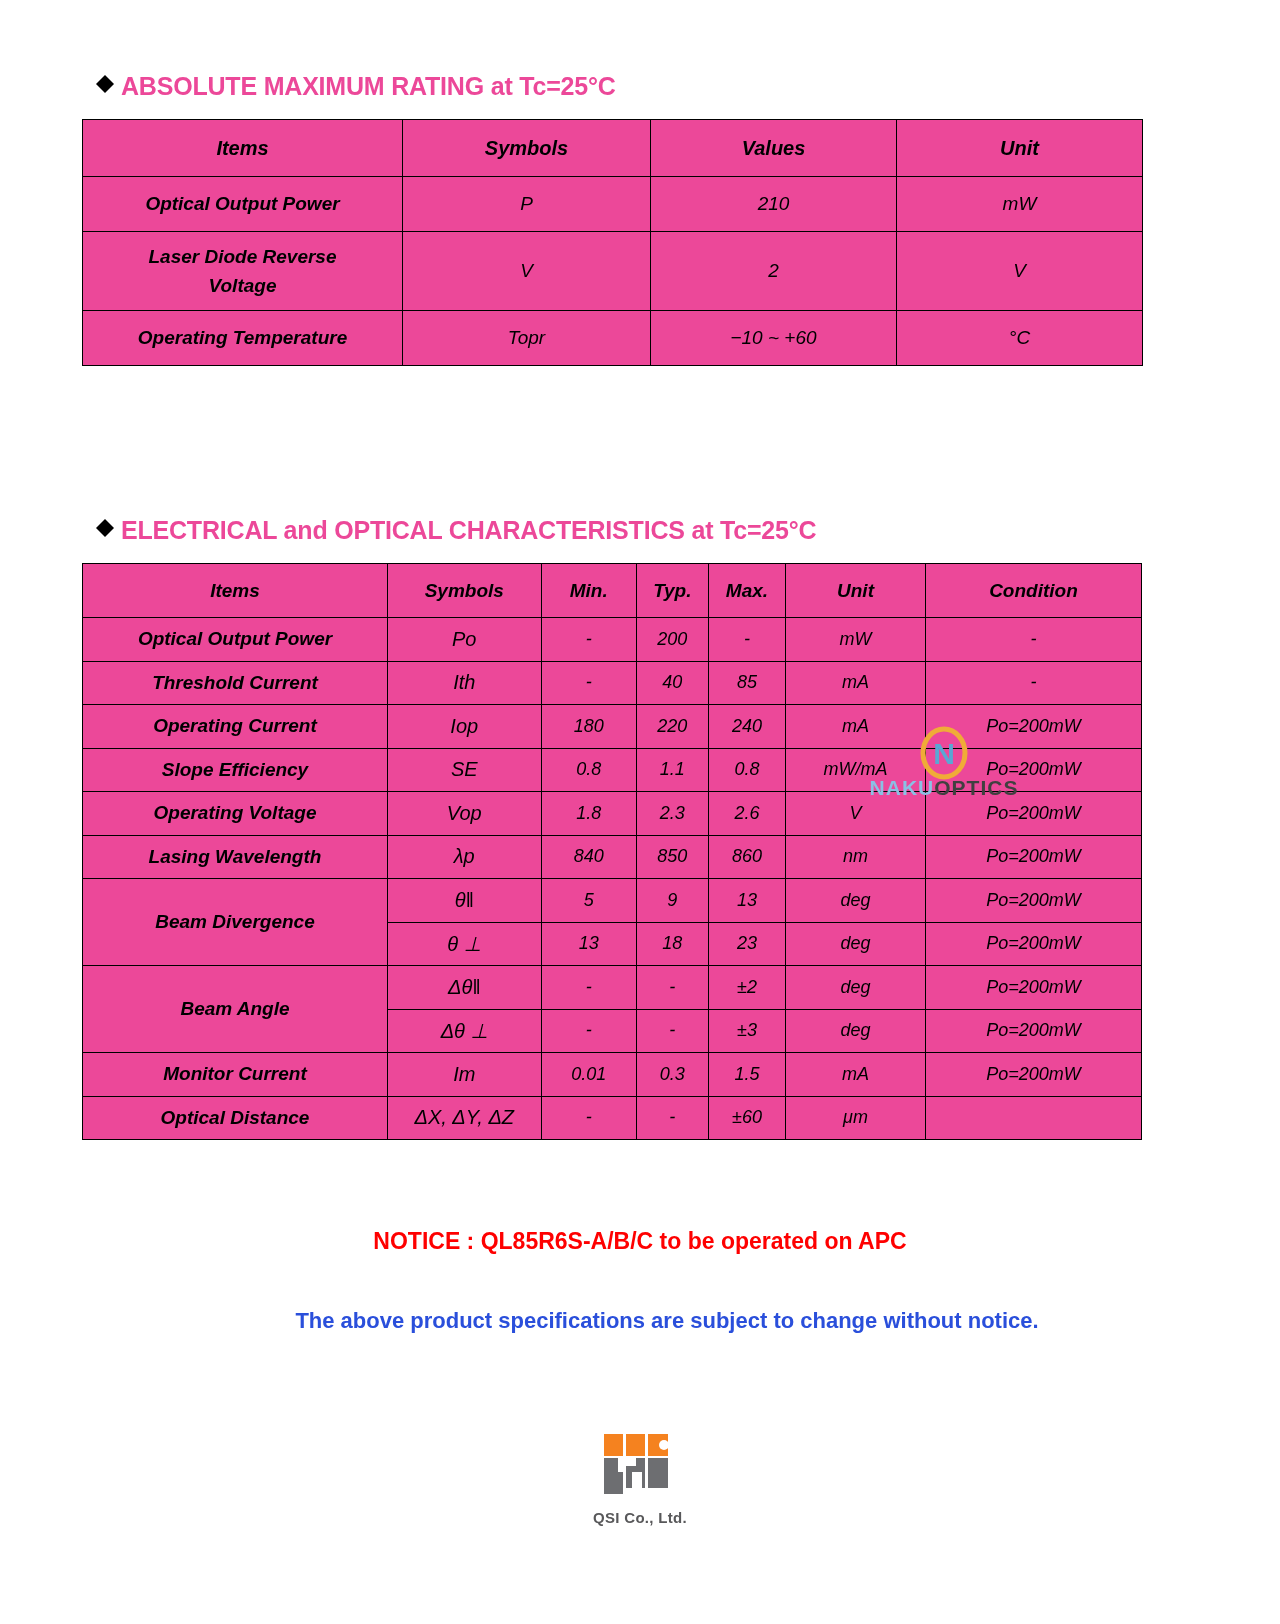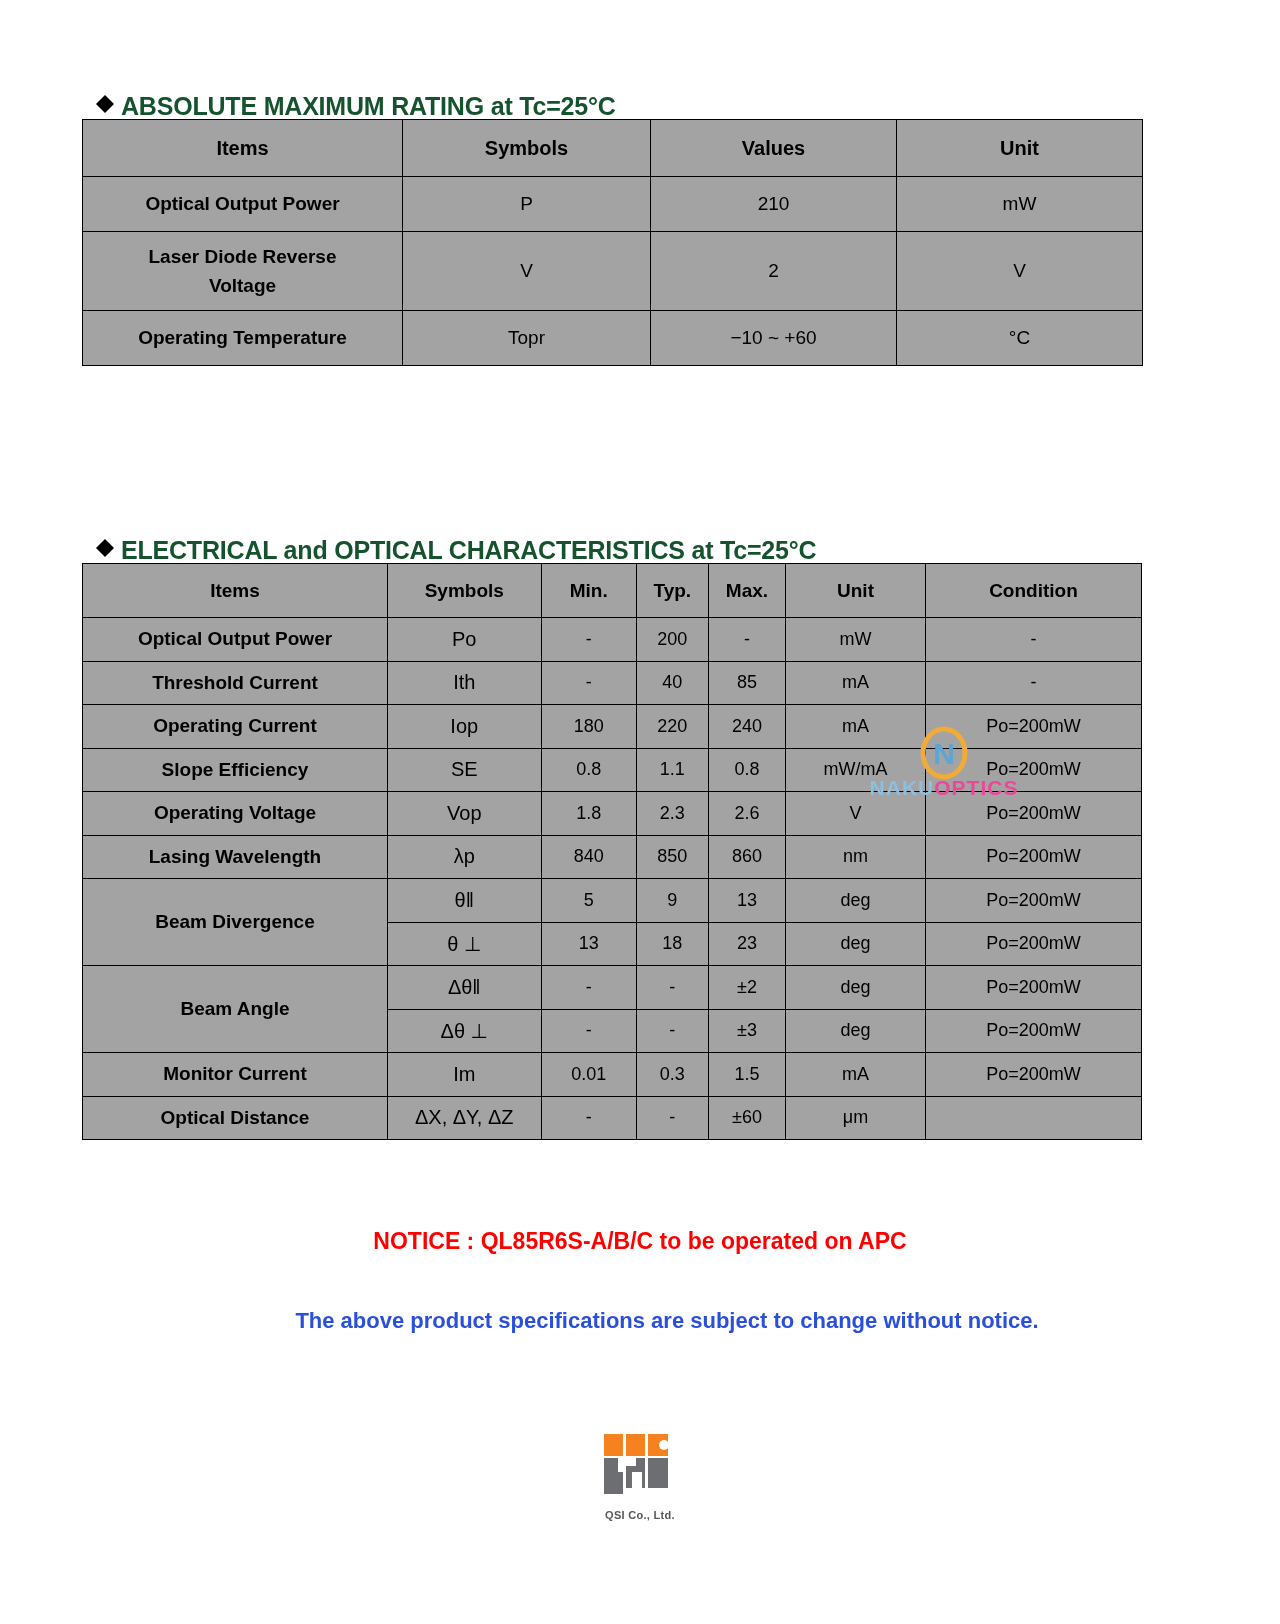--- a/index.html
+++ b/index.html
@@ -23,22 +23,21 @@
   }
 
   
   .section-heading {
     position: absolute;
     left: 96px;
     font-size: 25px;
     font-weight: bold;
     letter-spacing: -0.2px;
     white-space: nowrap;
-    color: #14532d;
-    margin-top: 20px;
+    color: #ec4899;
   }
   .diamond {
     display: inline-block;
     width: 0;
     height: 0;
     margin-right: 7px;
     position: relative;
     top: -2px;
     border: 9px solid transparent;
     border-top-color: #000;
@@ -56,21 +55,22 @@
   }
 
   #heading-1 { top: 72px; }
   #heading-2 { top: 516px; }
 
   
   table.spec {
     position: absolute;
     border-collapse: collapse;
     table-layout: fixed;
-    background: #a3a3a3;
+    background: #ec4899;
+    font-style: italic;
   }
   table.spec th, table.spec td {
     border: 1.5px solid #000;
     text-align: center;
     vertical-align: middle;
     color: #000;
     padding: 0;
   }
   table.spec th {
     font-weight: bold;
@@ -156,21 +156,21 @@
     width: 100%;
     text-align: center;
   }
   #footer-logo .mark {
     display: block;
     margin: 0 auto;
   }
   #footer-logo .company {
     display: block;
     margin-top: 5px;
-    font-size: 11px;
+    font-size: 15px;
     font-weight: bold;
     color: #58585a;
     letter-spacing: 0.3px;
   }
 
   
   #watermark {
     position: absolute;
     left: 838px;
     top: 726px;
@@ -187,21 +187,21 @@
   }
   #watermark .wm-text {
     display: block;
     margin-top: -4px;
     font-size: 21px;
     font-weight: bold;
     letter-spacing: 1px;
     white-space: nowrap;
   }
   #watermark .wm-text .a { color: #8bc0e4; text-align: center; }
-  #watermark .wm-text .b { color: #ec4899; margin-top: 48px; }
+  #watermark .wm-text .b { color: #404040; margin-top: 48px; }
 </style>
 </head>
 <body>
 
 <div class="page">
 
   <div class="section-heading" id="heading-1">
     <span class="diamond"></span><span>ABSOLUTE MAXIMUM RATING at Tc=25°C</span>
   </div>
 

